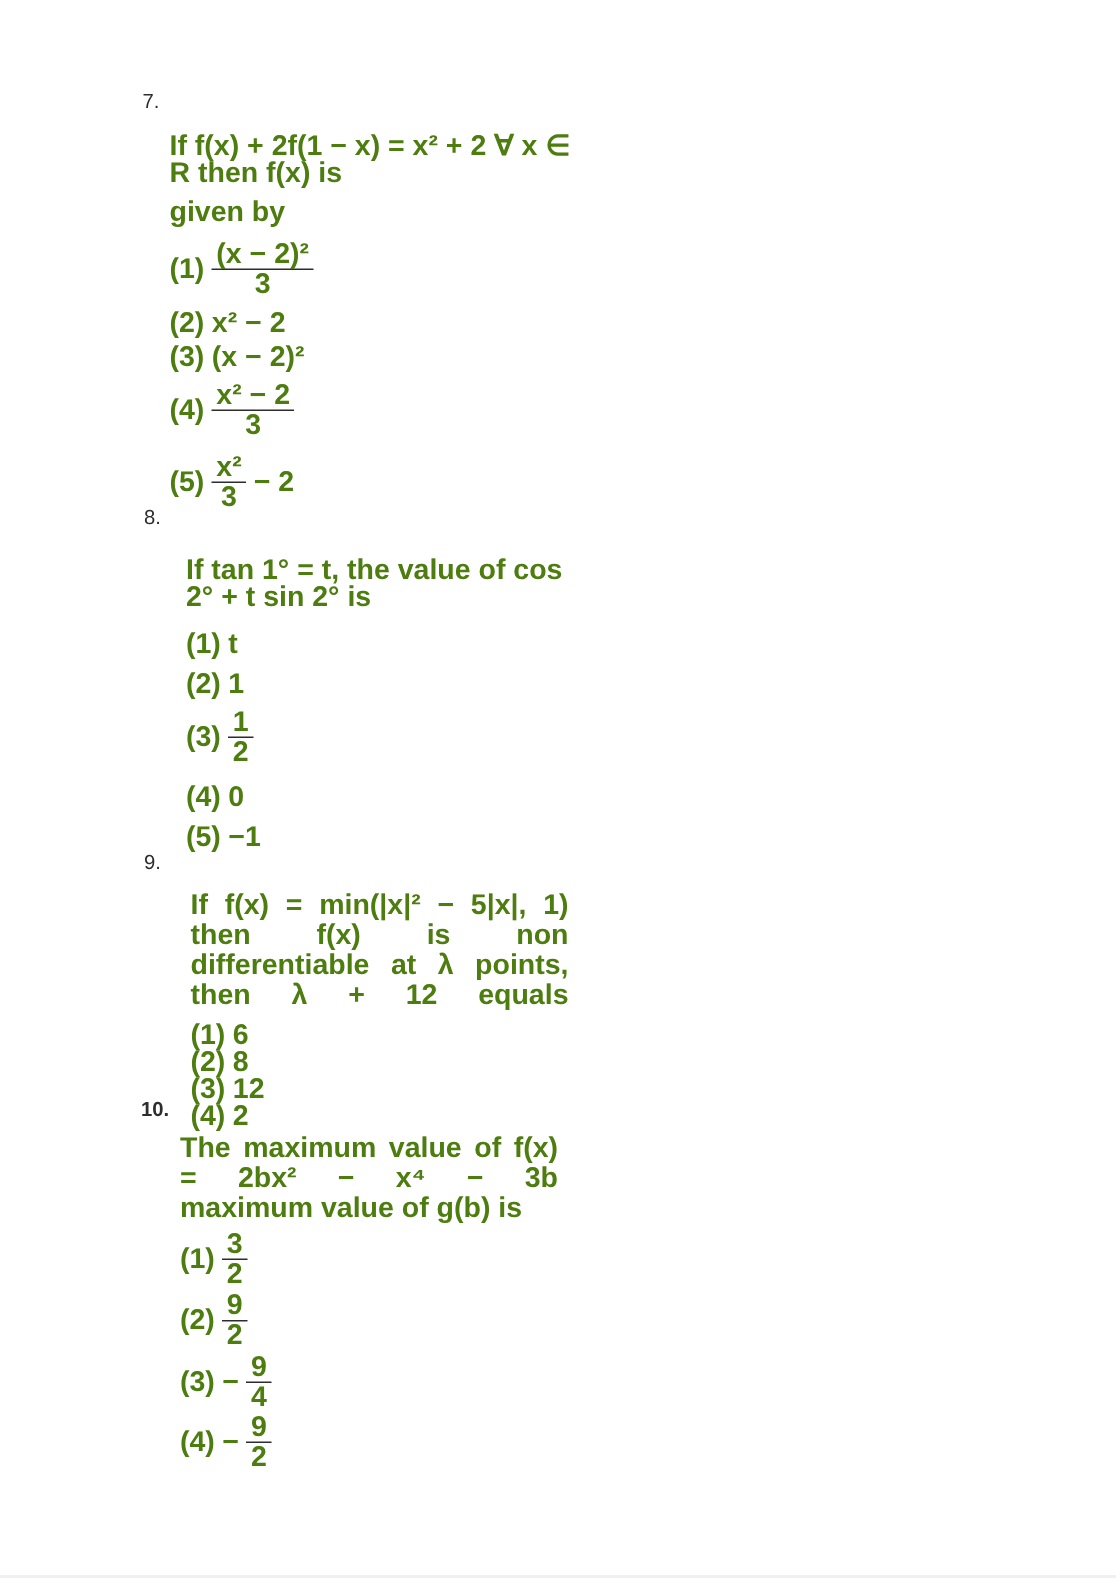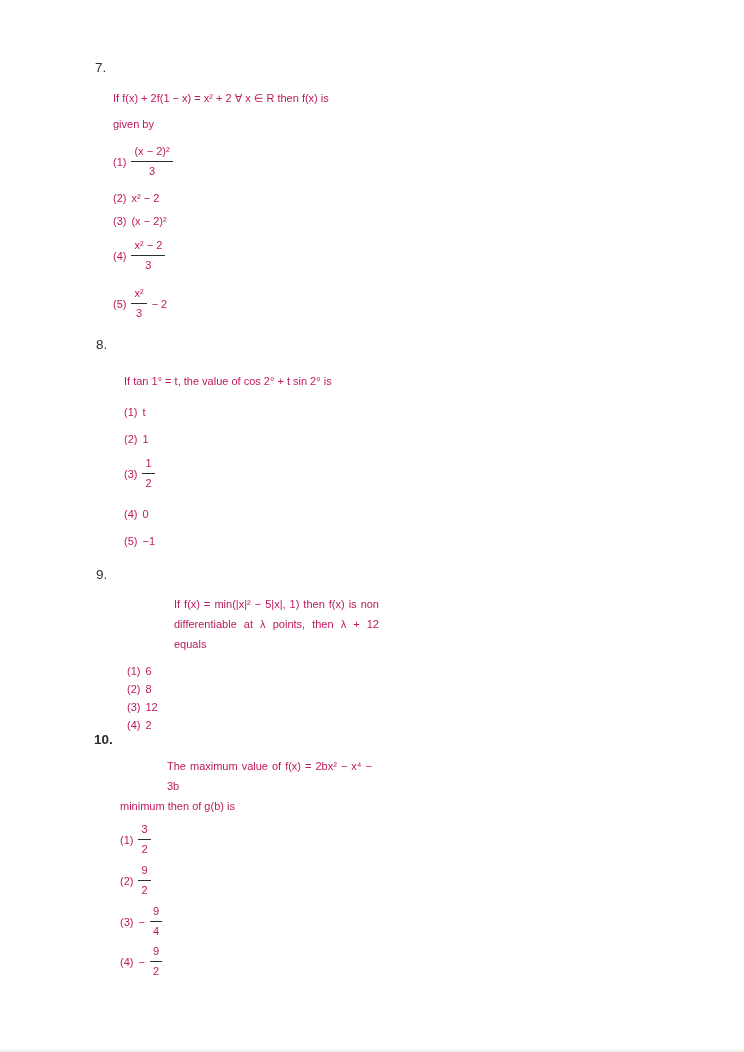--- a/index.html
+++ b/index.html
@@ -13,26 +13,27 @@
     overflow: hidden;
   }
   .qnum {
     position: absolute;
     font-size: 13.5px;
     line-height: 16px;
     color: #2d2d2d;
   }
   .qbody {
     position: absolute;
-    font-size: 11px;
+    font-size: 19px;
     line-height: 18px;
-    color: #be185d;
+    color: #4d7c0f;
+    font-weight: bold;
   }
   .qline { }
-  .jline { text-align: justify; text-align-last: justify; margin-left: 47px; }
+  .jline { text-align: justify; text-align-last: justify; }
   .q9body .qline, .q10body .qline { line-height: 20px; }
   .option {
     display: flex;
     align-items: center;
     gap: 5px;
     min-height: 18px;
   }
   .option .opt-label { white-space: nowrap; }
   .frac {
     display: inline-block;
@@ -157,21 +158,21 @@
     </div>
     <div class="option">
       <span class="opt-label">(4)</span>
       <span class="opt-text">2</span>
     </div>
   </div>
 
   <div class="qnum" style="left:94px; top:732px;font-weight:bold;">10.</div>
   <div class="qbody q10body" style="left:120px; top:756px; width:252px;">
     <div class="qline jline">The maximum value of f(x) = 2bx² − x⁴ − 3b</div>
-    <div class="qline">minimum then of g(b) is</div>
+    <div class="qline">maximum value of g(b) is</div>
     <div class="option q10-opt1">
       <span class="opt-label">(1)</span>
       <span class="frac">
         <span class="frac-num">3</span>
         <span class="frac-den">2</span>
       </span>
     </div>
     <div class="option q10-opt2">
       <span class="opt-label">(2)</span>
       <span class="frac">

